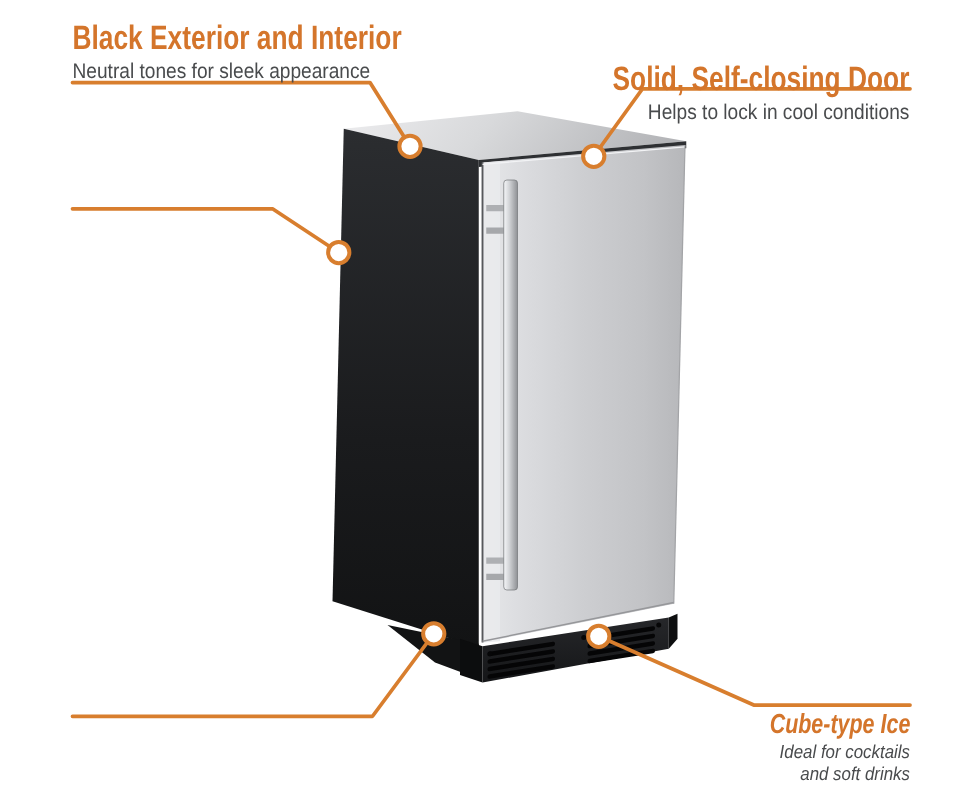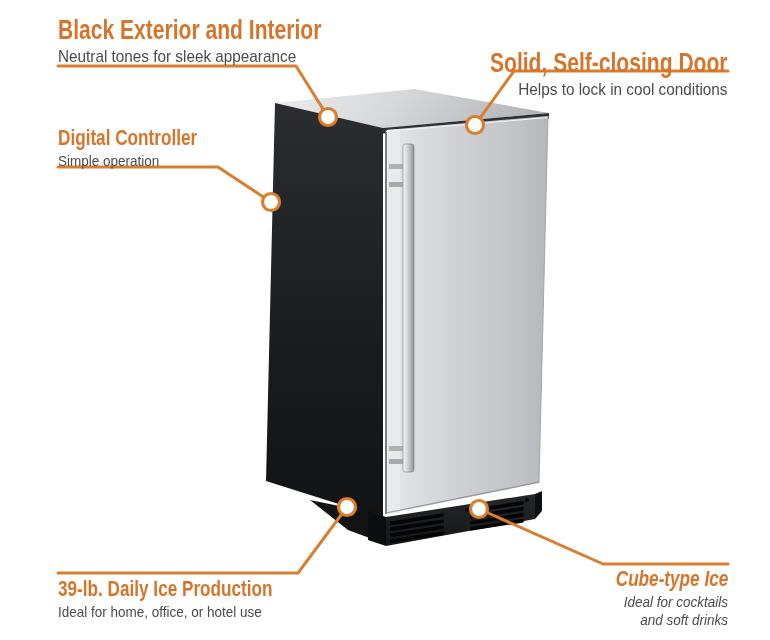--- a/index.html
+++ b/index.html
@@ -121,28 +121,20 @@
   <div class="callout co-lg" style="left:48px;top:16px;">
     <div class="co-title">Black Exterior and Interior</div>
     <div class="co-sub">Neutral tones for sleek appearance</div>
   </div>
 
   <div class="callout co-lg from-right" style="right:52px;top:25px;margin-top:24px;">
     <div class="co-title">Solid, Self-closing Door</div>
     <div class="co-sub">Helps to lock in cool conditions</div>
   </div>
 
-  <div class="callout co-sm" style="left:48px;top:126px;">
-    <div class="co-title">Digital Controller</div>
-    <div class="co-sub">Simple operation</div>
-  </div>
 
-  <div class="callout co-sm" style="left:48px;top:577px;">
-    <div class="co-title">39-lb. Daily Ice Production</div>
-    <div class="co-sub">Ideal for home, office, or hotel use</div>
-  </div>
 
   <div class="callout co-sm from-right" style="right:52px;top:567px;font-style:italic;">
     <div class="co-title">Cube-type Ice</div>
     <div class="co-sub narrow">Ideal for cocktails and soft drinks</div>
   </div>
 
 </div>
 
 </body></html>

